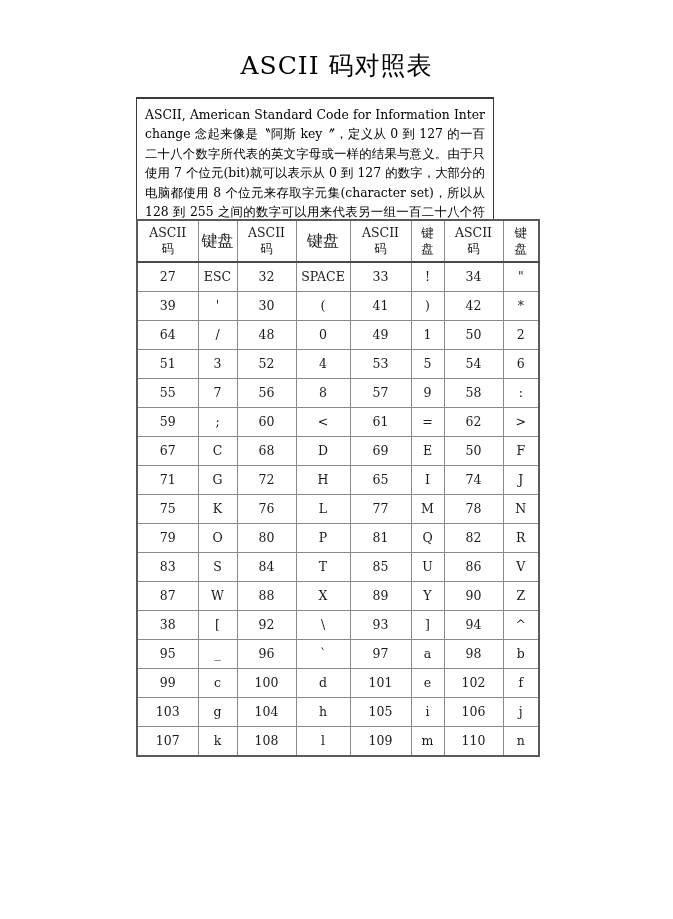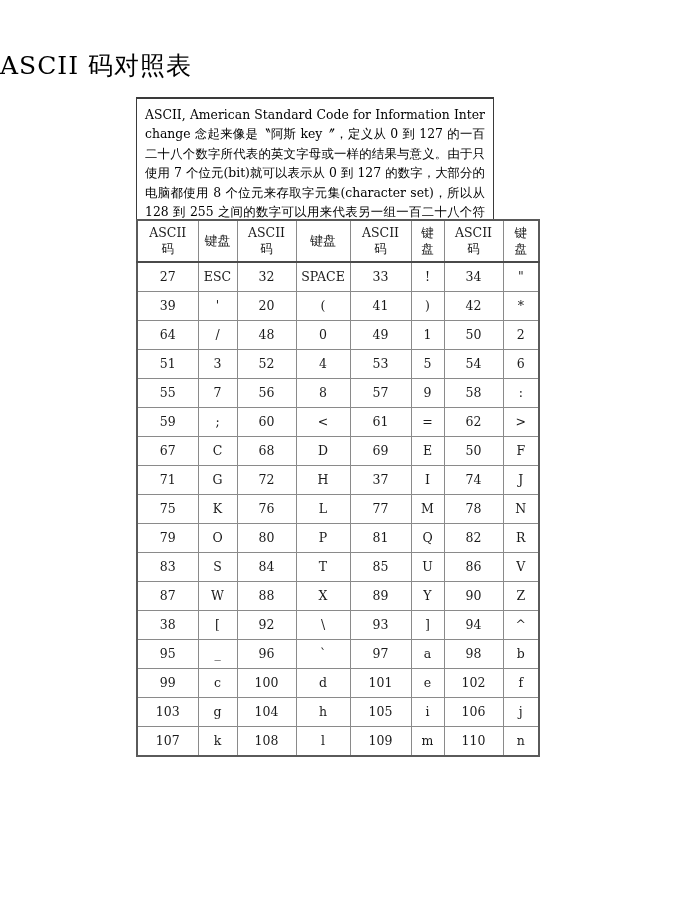--- a/index.html
+++ b/index.html
@@ -20,20 +20,21 @@
     height: 919px;
     box-sizing: border-box;
   }
 
   
   .doc-title {
     position: absolute;
     left: 0;
     top: 52px;
     width: 673px;
+    text-align: center;
     font-family: "DejaVu Serif", "Liberation Serif", serif;
     font-size: 25px;
     letter-spacing: 1px;
     line-height: 1.1;
     white-space: nowrap;
   }
 
   
   .desc-box {
     position: absolute;
@@ -92,21 +93,21 @@
   col.c-code3 { width: 61px; }
   col.c-key3  { width: 33px; }
   col.c-code4 { width: 59px; }
   col.c-key4  { width: 36px; }
 
   thead th {
     height: 40px;
     border-bottom: 2px solid #4a4a4a !important;
   }
   thead th.narrow-head {
-    font-size: 13px;
+    font-size: 16px;
   }
   .head-two-line {
     display: block;
     line-height: 16px;
   }
   tbody td {
     height: 28px;
   }
   
   td.pair-start, th.pair-start {
@@ -179,21 +180,21 @@
             <td class="cell-code pair-start">32</td>
             <td class="cell-key">SPACE</td>
             <td class="cell-code pair-start">33</td>
             <td class="cell-key">!</td>
             <td class="cell-code pair-start">34</td>
             <td class="cell-key">"</td>
           </tr>
           <tr>
             <td class="cell-code">39</td>
             <td class="cell-key">'</td>
-            <td class="cell-code pair-start">20</td>
+            <td class="cell-code pair-start">30</td>
             <td class="cell-key">(</td>
             <td class="cell-code pair-start">41</td>
             <td class="cell-key">)</td>
             <td class="cell-code pair-start">42</td>
             <td class="cell-key">*</td>
           </tr>
           <tr>
             <td class="cell-code">64</td>
             <td class="cell-key">/</td>
             <td class="cell-code pair-start">48</td>
@@ -241,21 +242,21 @@
             <td class="cell-code pair-start">69</td>
             <td class="cell-key">E</td>
             <td class="cell-code pair-start">50</td>
             <td class="cell-key">F</td>
           </tr>
           <tr>
             <td class="cell-code">71</td>
             <td class="cell-key">G</td>
             <td class="cell-code pair-start">72</td>
             <td class="cell-key">H</td>
-            <td class="cell-code pair-start">37</td>
+            <td class="cell-code pair-start">65</td>
             <td class="cell-key">I</td>
             <td class="cell-code pair-start">74</td>
             <td class="cell-key">J</td>
           </tr>
           <tr>
             <td class="cell-code">75</td>
             <td class="cell-key">K</td>
             <td class="cell-code pair-start">76</td>
             <td class="cell-key">L</td>
             <td class="cell-code pair-start">77</td>

